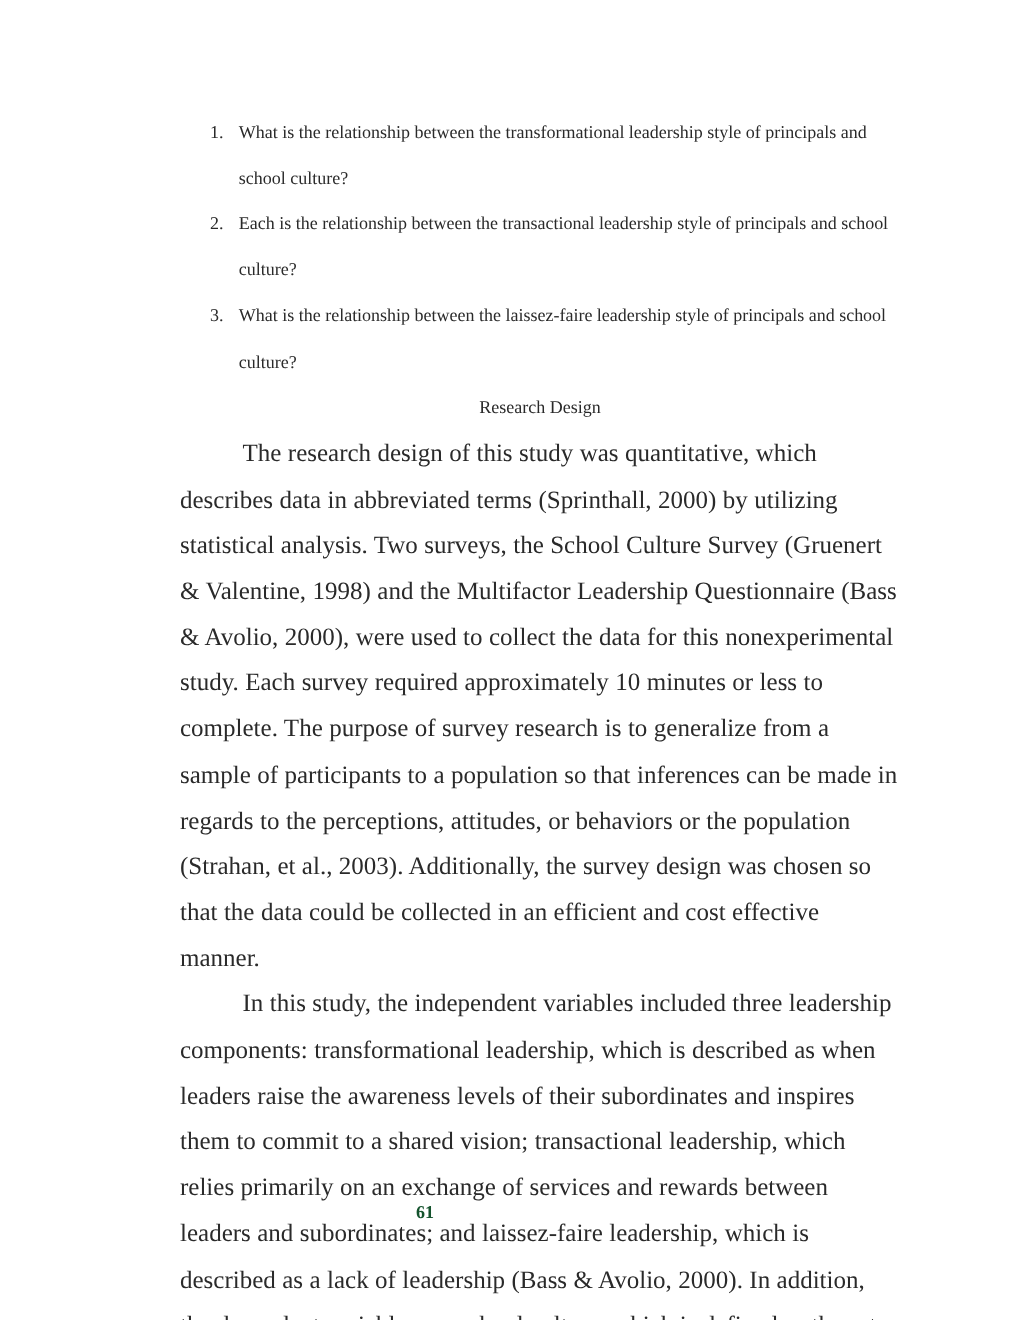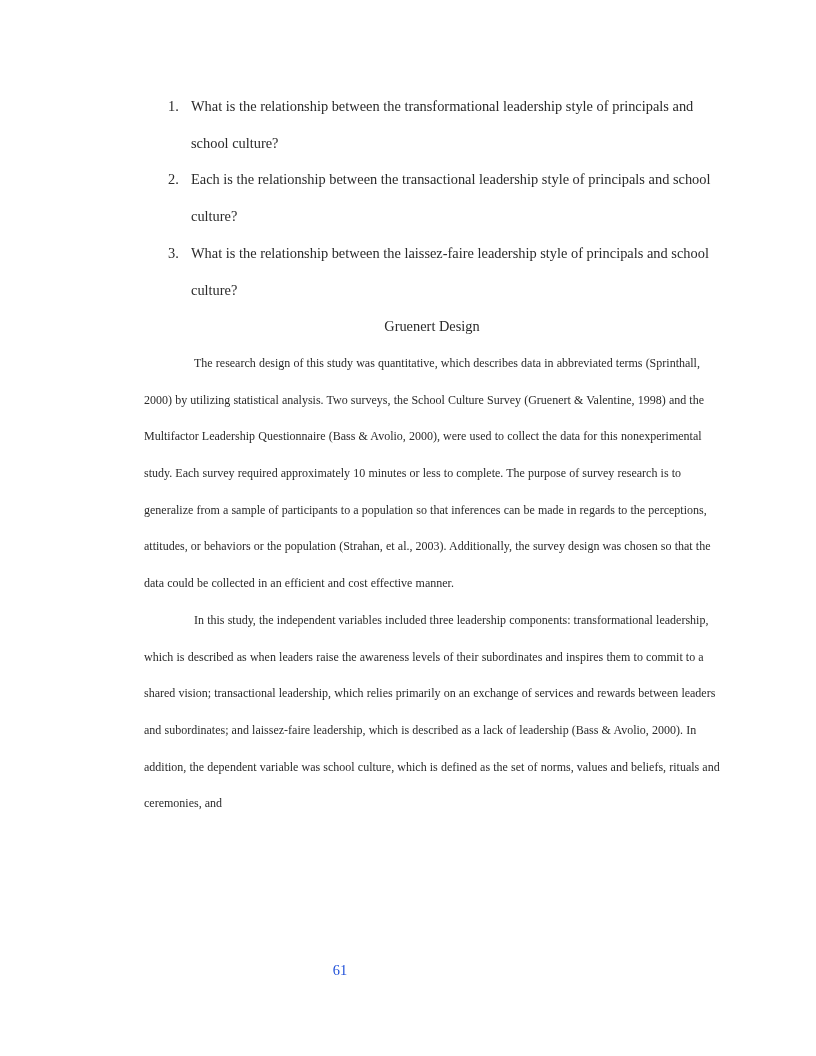--- a/index.html
+++ b/index.html
@@ -63,40 +63,41 @@
     line-height: 36.7px;
     text-align: center;
     font-weight: normal;
     margin: 0;
     padding: 0;
     width: 576px;
   }
 
   
   .body-paragraph {
-    font-size: 12px;
+    font-size: 20px;
     line-height: 36.7px;
     margin: 0;
     padding: 0;
     text-indent: 50px;
     text-align: left;
     width: 576px;
     word-spacing: 0.15px;
   }
 
   
   .page-number {
     position: absolute;
     left: 0;
     top: 960px;
     width: 680px;
     text-align: center;
     font-size: 14.4px;
     line-height: 20px;
-    color: #1d4ed8;
+    color: #14532d;
+    font-weight: bold;
   }
 </style>
 </head>
 <body>
 
 <div class="page">
 
   <div class="content">
 
     <ol class="questions">
@@ -111,21 +112,21 @@
         <span class="question-text">Each is the relationship between the transactional leadership style of principals and school culture?</span>
       </li>
 
       <li class="question-item">
         <span class="question-number">3.</span>
         <span class="question-text">What is the relationship between the laissez-faire leadership style of principals and school culture?</span>
       </li>
 
     </ol>
 
-    <h2 class="section-heading">Gruenert Design</h2>
+    <h2 class="section-heading">Research Design</h2>
 
     <p class="body-paragraph">The research design of this study was quantitative, which describes data in abbreviated terms (Sprinthall, 2000) by utilizing statistical analysis. Two surveys, the School Culture Survey (Gruenert &amp; Valentine, 1998) and the Multifactor Leadership Questionnaire (Bass &amp; Avolio, 2000), were used to collect the data for this nonexperimental study. Each survey required approximately 10 minutes or less to complete. The purpose of survey research is to generalize from a sample of participants to a population so that inferences can be made in regards to the perceptions, attitudes, or behaviors or the population (Strahan, et al., 2003). Additionally, the survey design was chosen so that the data could be collected in an efficient and cost effective manner.</p>
 
     <p class="body-paragraph">In this study, the independent variables included three leadership components: transformational leadership, which is described as when leaders raise the awareness levels of their subordinates and inspires them to commit to a shared vision; transactional leadership, which relies primarily on an exchange of services and rewards between leaders and subordinates; and laissez-faire leadership, which is described as a lack of leadership (Bass &amp; Avolio, 2000). In addition, the dependent variable was school culture, which is defined as the set of norms, values and beliefs, rituals and ceremonies, and</p>
 
   </div>
 
   <div class="page-number">61</div>
 
 </div>

